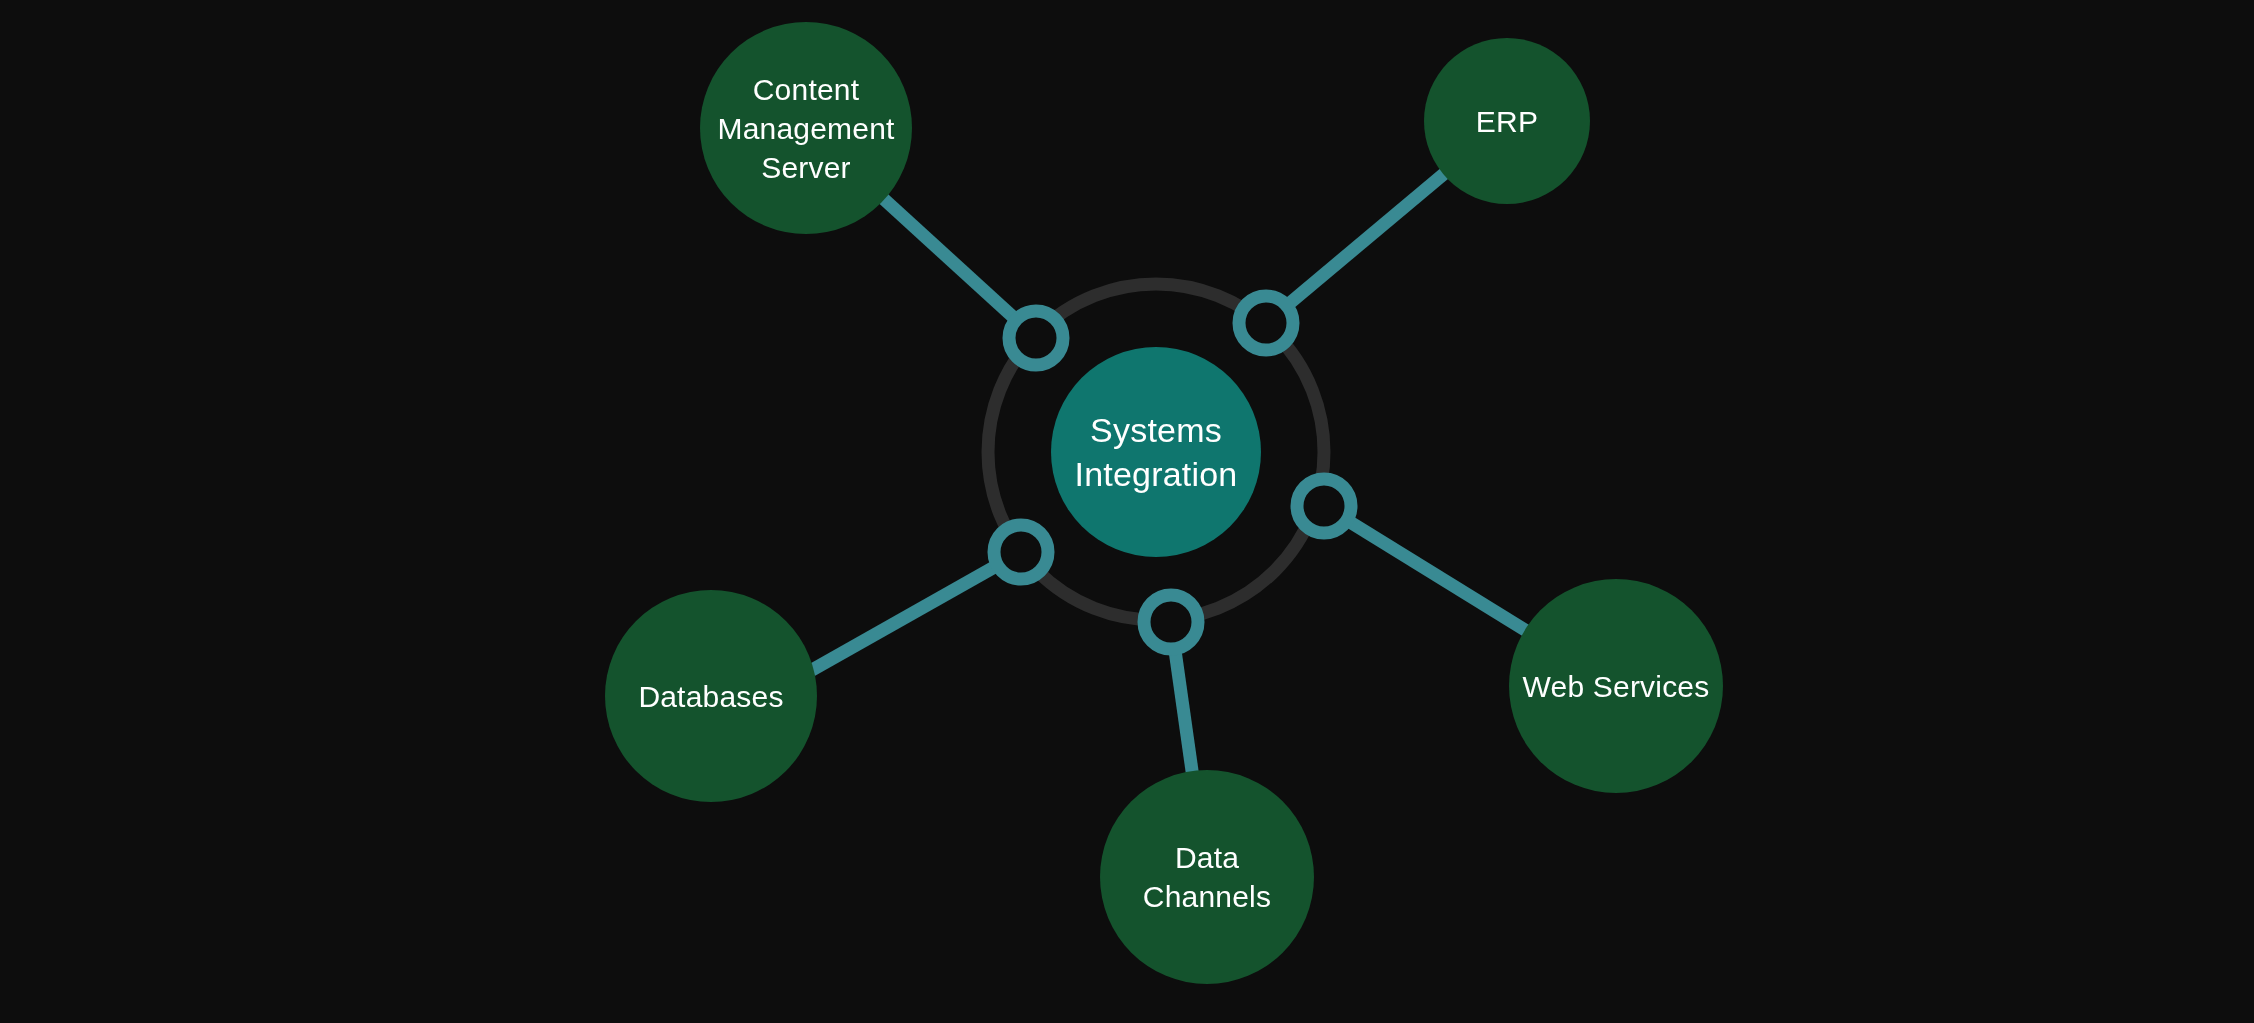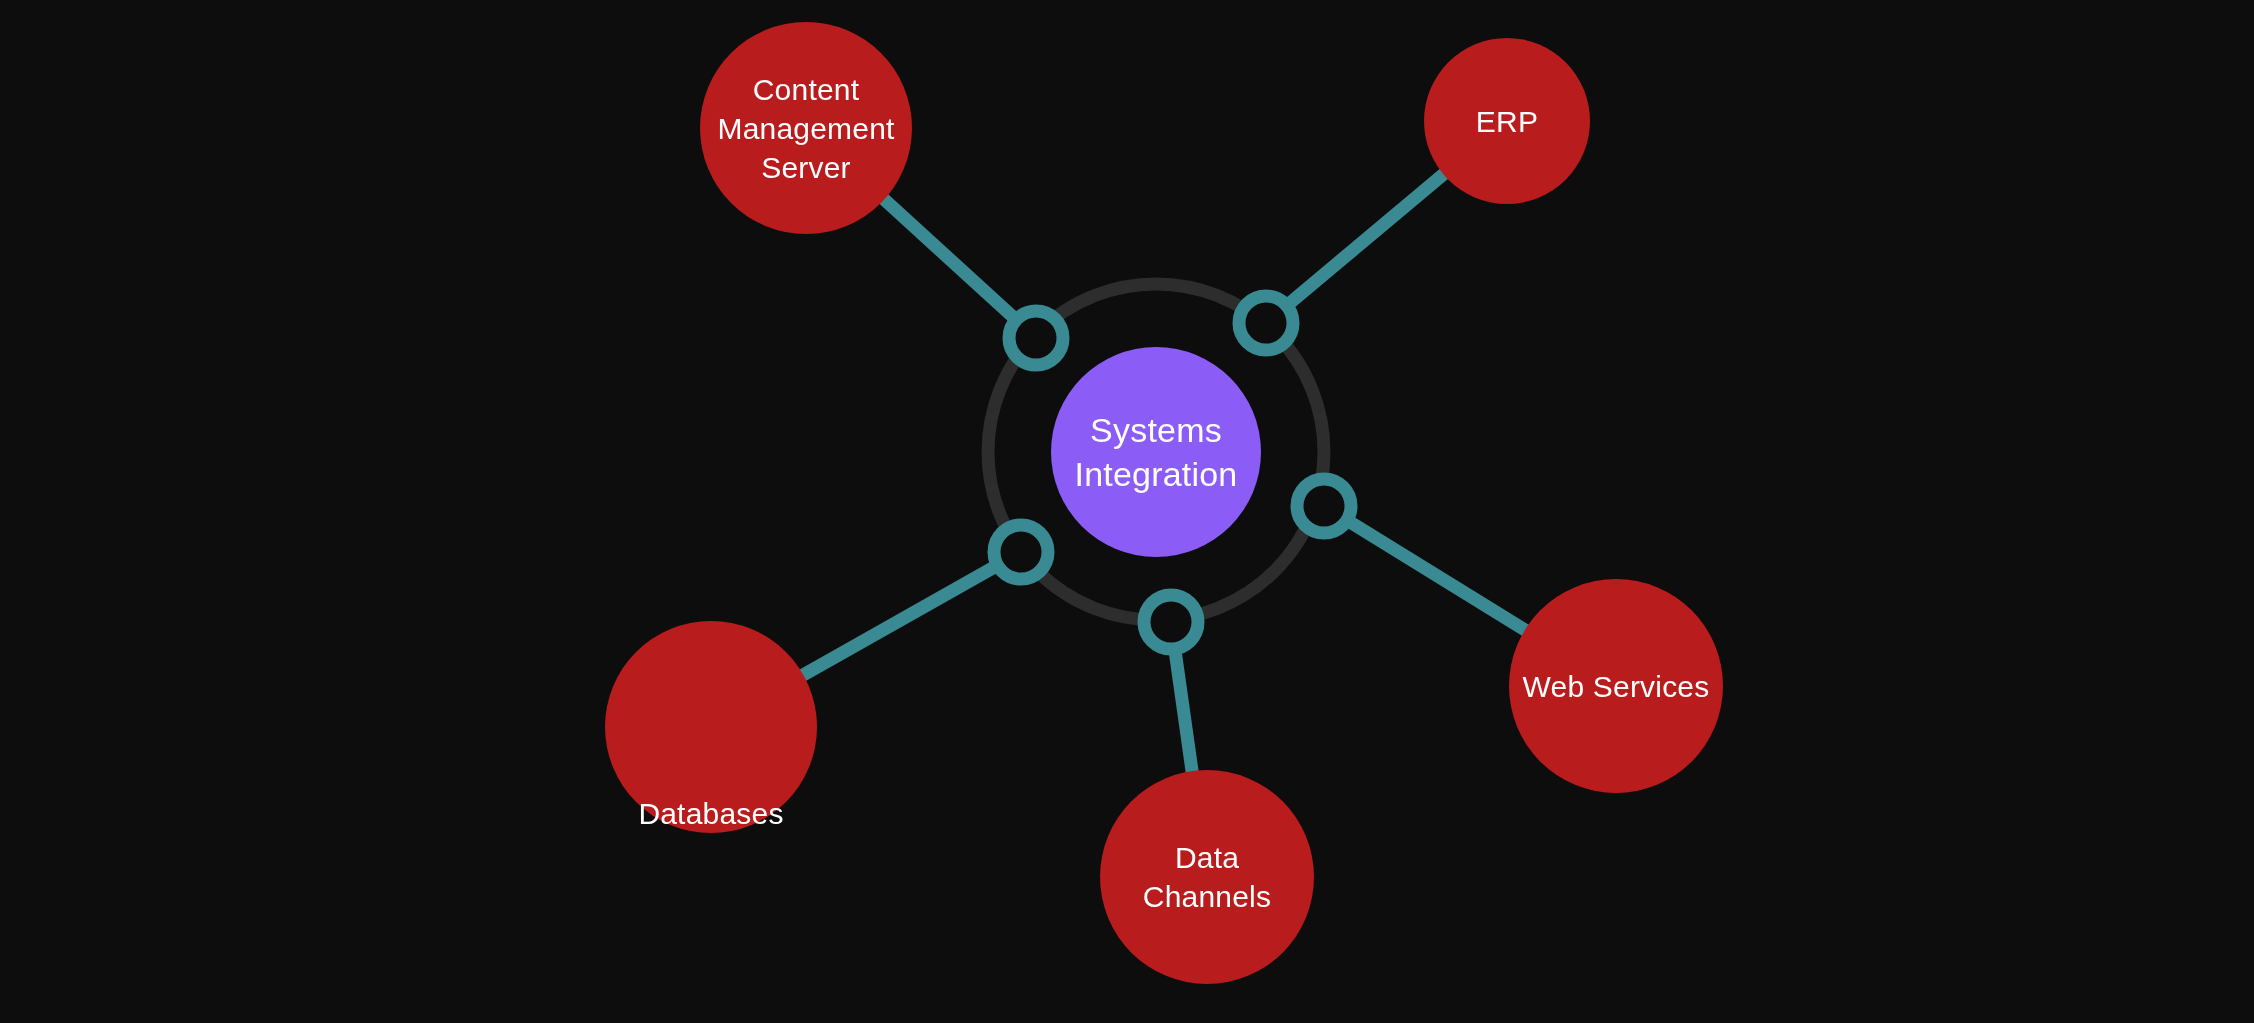--- a/index.html
+++ b/index.html
@@ -18,51 +18,51 @@
     background: #0d0d0d;
   }
   .layer {
     position: absolute;
     left: 0;
     top: 0;
   }
   .node {
     position: absolute;
     border-radius: 50%;
-    background: #b91c1c;
+    background: #14532d;
     color: #ffffff;
     display: flex;
     align-items: center;
     justify-content: center;
     text-align: center;
   }
   .node-label {
     white-space: pre-line;
     text-align: center;
     font-size: 30px;
     line-height: 39px;
     font-weight: 400;
     letter-spacing: 0.2px;
   }
   
   .hub-disc {
     left: 1051px;
     top: 347px;
     width: 210px;
     height: 210px;
-    background: #8b5cf6;
+    background: #0f766e;
   }
   .hub-disc .node-label {
     font-size: 34px;
     line-height: 44px;
   }
   
   .node-cms          { left: 700px;  top: 22px;  width: 212px; height: 212px; }
   .node-erp          { left: 1424px; top: 38px;  width: 166px; height: 166px; }
-  .node-databases    { left: 605px;  top: 621px; width: 212px; height: 212px; align-items: flex-end; }
+  .node-databases    { left: 605px;  top: 590px; width: 212px; height: 212px; }
   .node-datachannels { left: 1100px; top: 770px; width: 214px; height: 214px; }
   .node-webservices  { left: 1509px; top: 579px; width: 214px; height: 214px; }
 </style>
 </head>
 <body>
 
 <div class="stage">
 
   <svg class="layer" width="2254" height="1023" viewBox="0 0 2254 1023">
 

